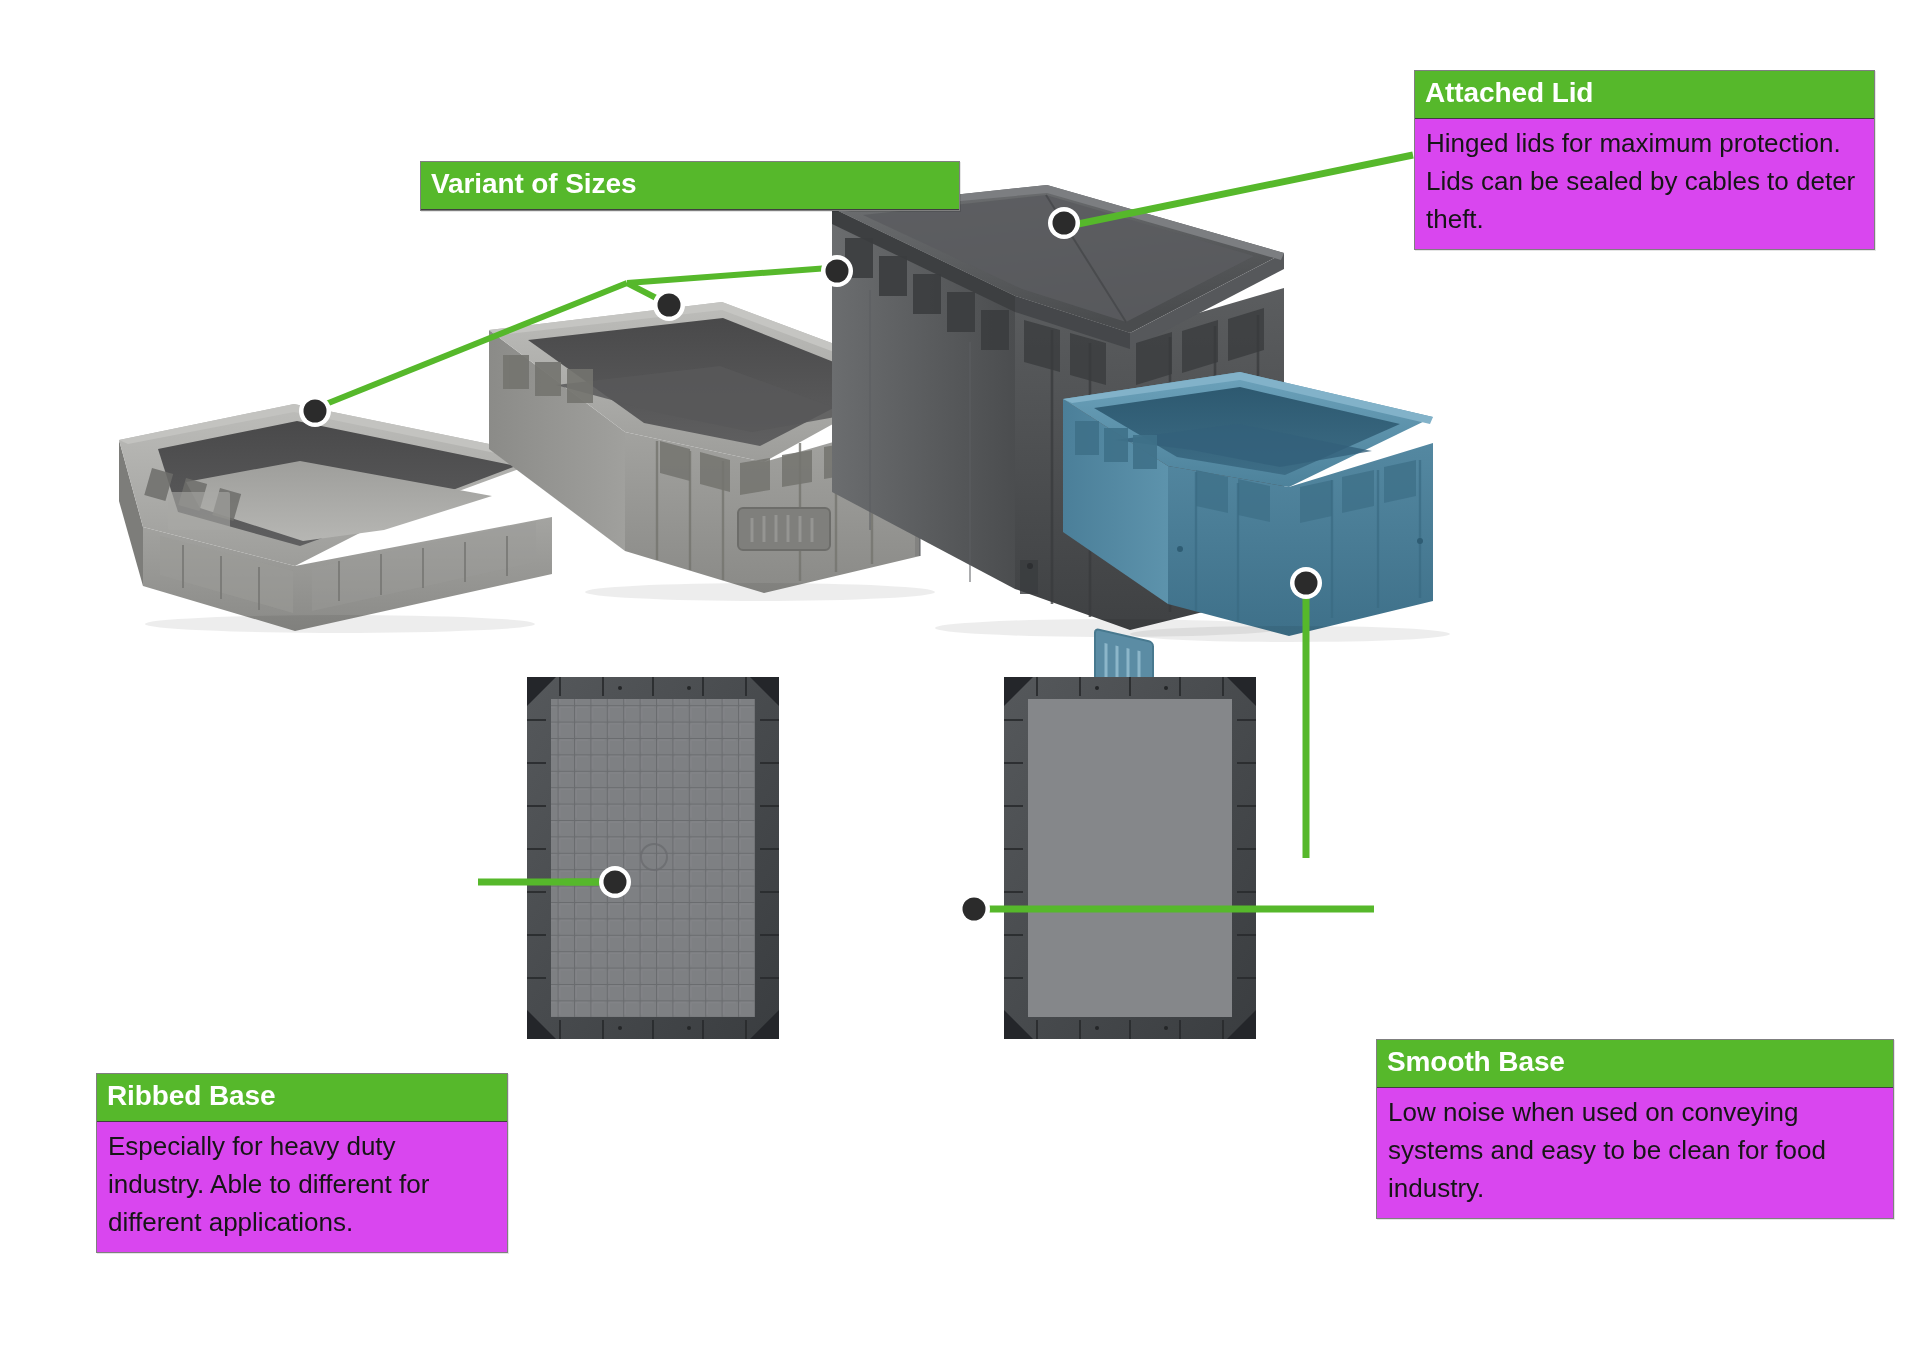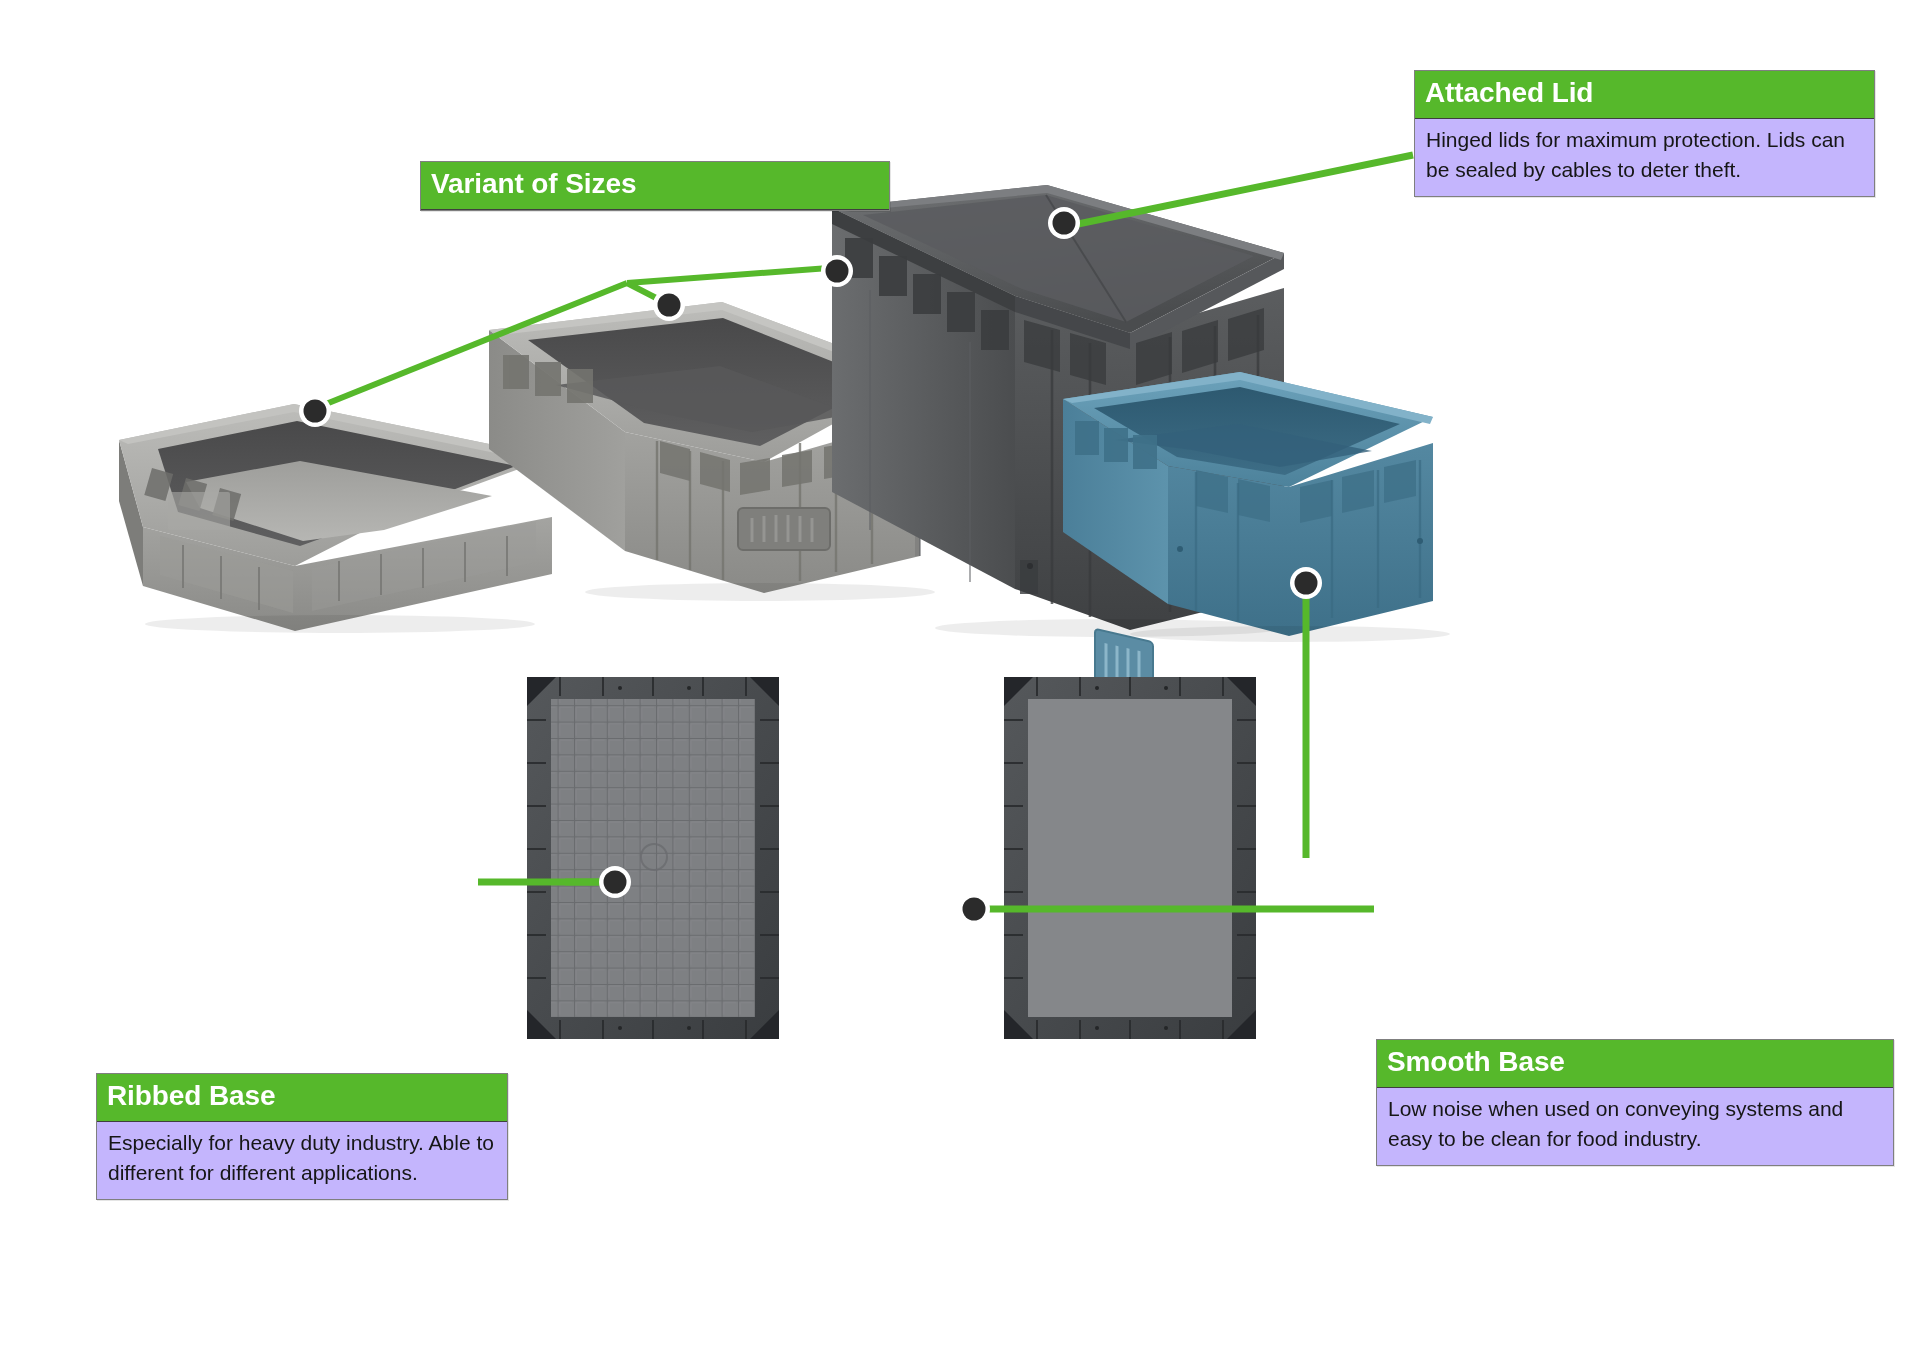--- a/index.html
+++ b/index.html
@@ -10,44 +10,44 @@
     overflow: hidden;
   }
   #stage { position: relative; width: 1920px; height: 1357px; background: #fff; }
 
   
   #art { position: absolute; left: 0; top: 0; width: 1920px; height: 1357px; }
 
   
   .callout {
     position: absolute;
-    background: #c4b5fd;
+    background: #d946ef;
     border: 1px solid #7f7f7f;
     box-shadow: 1px 1px 0 rgba(0,0,0,0.10);
     z-index: 30;
   }
   .callout .chead {
     background: #56b82b;
     color: #ffffff;
     font-weight: bold;
     font-size: 28px;
     line-height: 1.24;
     padding: 5px 10px 7px 10px;
     border-bottom: 1px solid #3f3f3f;
     letter-spacing: -0.1px;
     white-space: nowrap;
   }
   .callout .cbody {
     color: #161616;
-    font-size: 21px;
+    font-size: 26px;
     line-height: 1.46;
     padding: 6px 10px 10px 11px;
   }
 
-  #co-sizes   { left: 420px; top: 161px;  width: 470px; }
+  #co-sizes   { left: 420px; top: 161px;  width: 540px; }
   #co-lid     { left: 1414px; top: 70px;  width: 461px; }
   #co-colours { left: 1469px; top: 861px; width: 280px; }
   #co-ribbed  { left: 96px;  top: 1073px; width: 412px; }
   #co-smooth  { left: 1376px; top: 1039px; width: 518px; }
 </style>
 </head>
 <body>
 
 <div id="stage">
 

